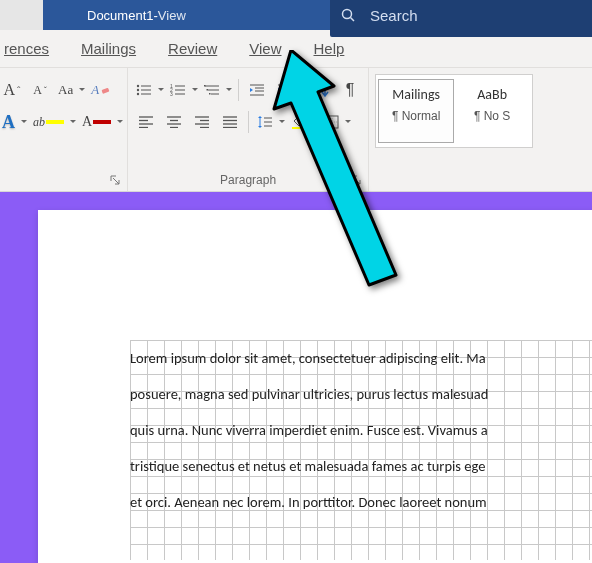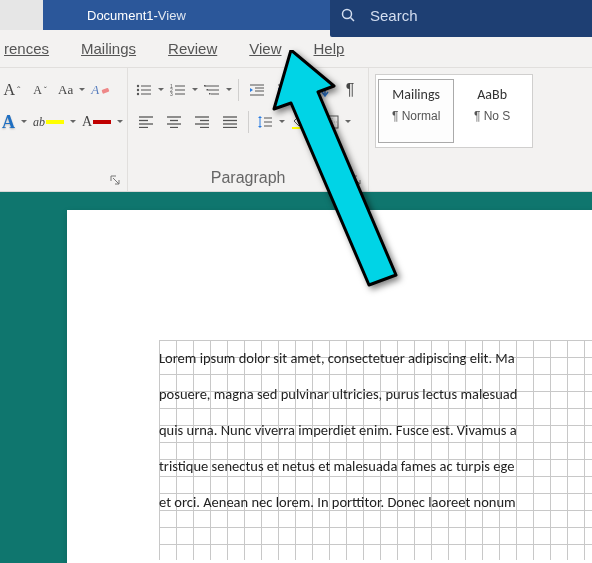--- a/index.html
+++ b/index.html
@@ -68,21 +68,21 @@
     display: flex;
     flex-direction: column;
   }
   .group.font { border-right: 1px solid #e1dfdd; padding-left: 0; padding-right: 4px; }
   .group.para { border-right: 1px solid #e1dfdd; }
   .group-label {
     position: absolute;
     bottom: 4px;
     left: 50%;
     transform: translateX(-50%);
-    font-size: 16px;
+    font-size: 12px;
     color: #666;
   }
   .group-dialog {
     position: absolute;
     bottom: 5px;
     right: 6px;
     width: 12px;
     height: 12px;
     display: flex;
     align-items: center;
@@ -115,24 +115,24 @@
   .styles-gallery { display: flex; gap: 0; padding: 4px 2px; border: 1px solid #d0cfce; background: #fff; height: 74px; }
   .style-item {
     border: 1px solid transparent; padding: 6px 6px 2px 6px; width: 76px; text-align: center;
     display: flex; flex-direction: column; align-items: center; gap: 6px;
     cursor: pointer;
   }
   .style-item.selected { border: 1px solid #aaa; background: #fdfdfd; }
   .style-sample { font-size: 14px; color: #333; font-family: "Calibri","Segoe UI",sans-serif; }
   .style-name { font-size: 12px; color: #555; }
   .doc-area {
-    background: #0f766e;
+    background: #8b5cf6;
     position: absolute;
     left: 0; right: 0; top: 192px; bottom: 0;
-    padding: 18px 0 0 67px;
+    padding: 18px 0 0 38px;
     overflow: hidden;
   }
   .page {
     background: #fff;
     width: 560px;
     height: 400px;
     box-shadow: 0 2px 6px rgba(0,0,0,.15);
     position: relative;
     padding: 130px 0 0 92px;
   }

